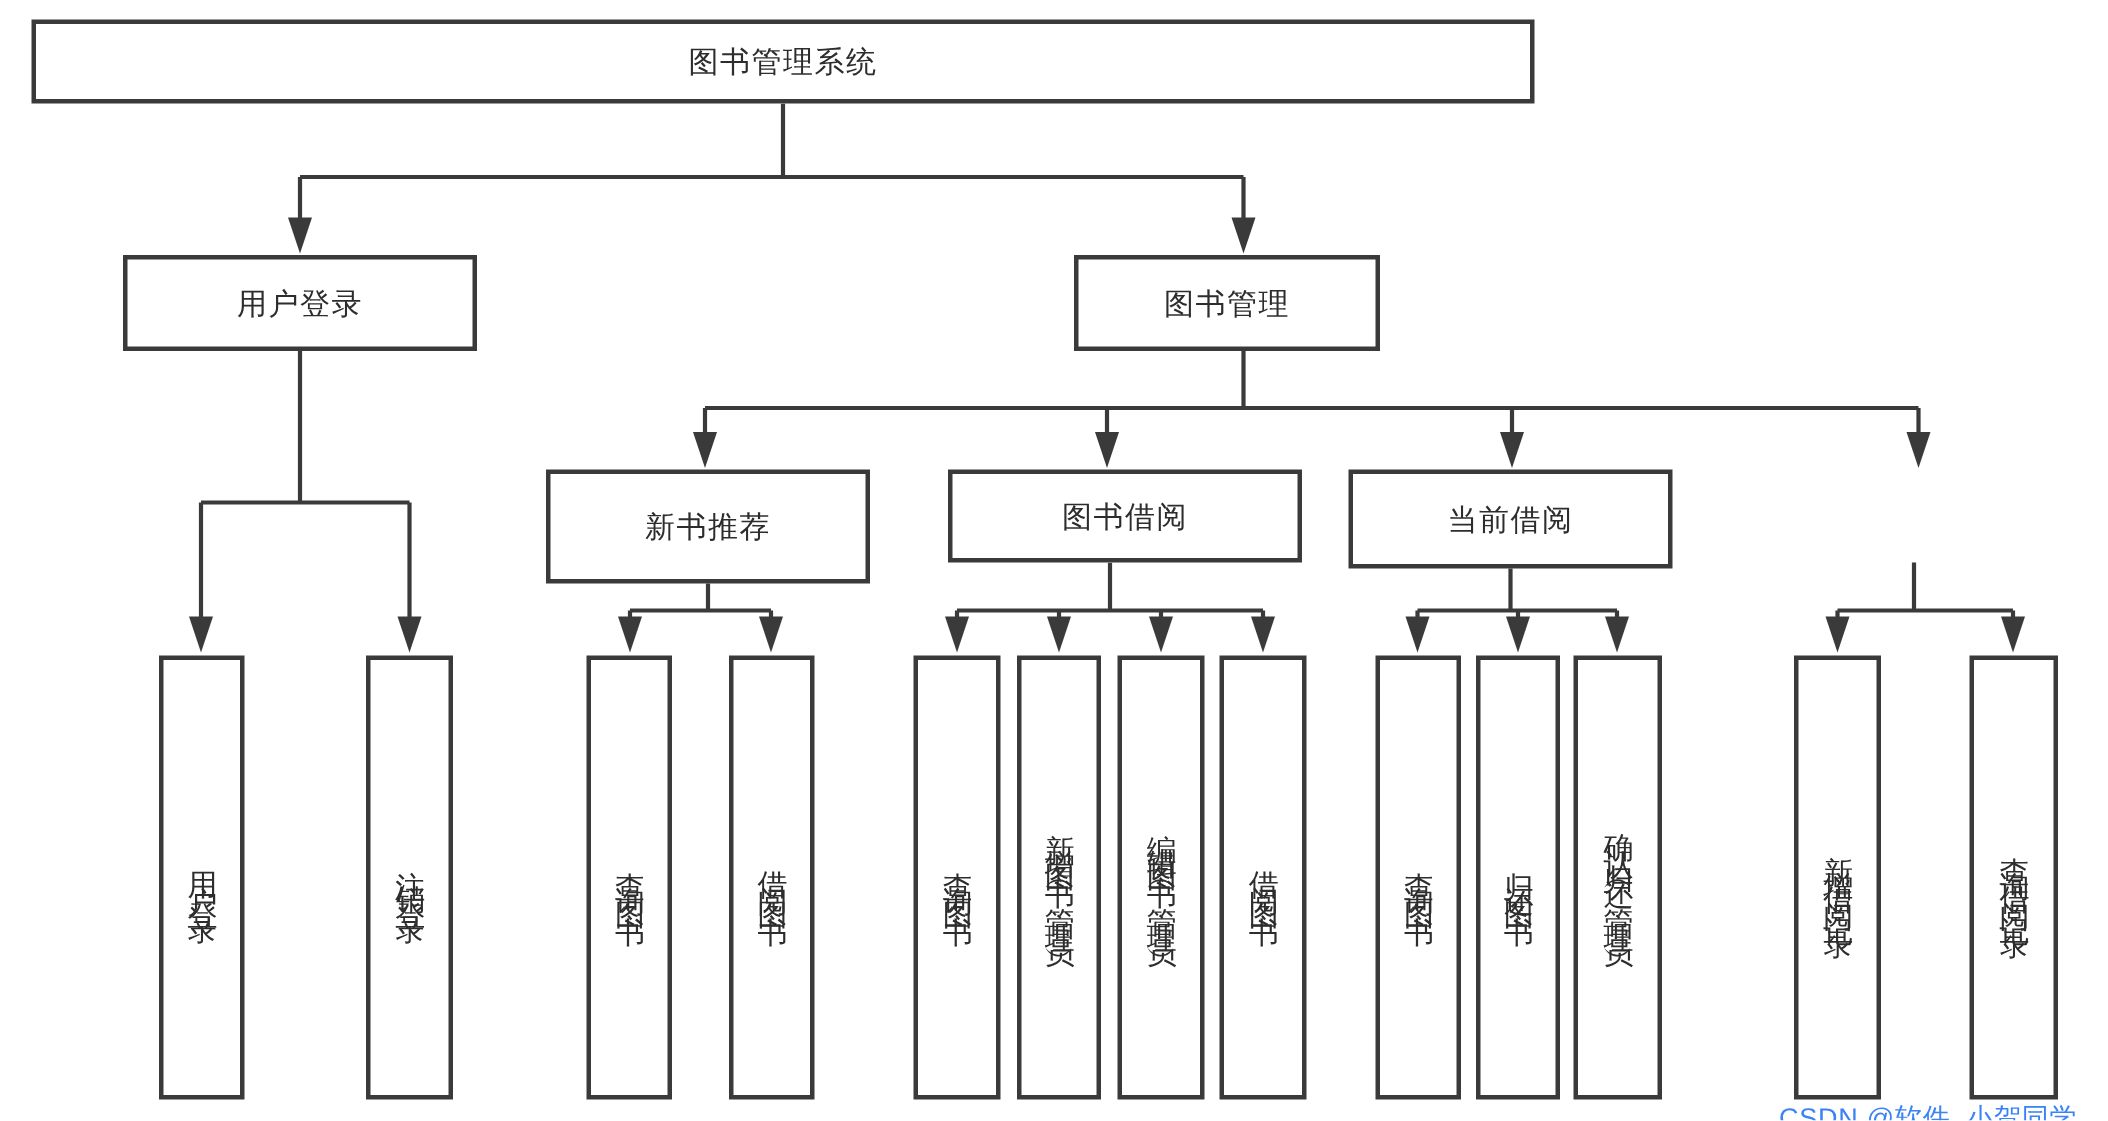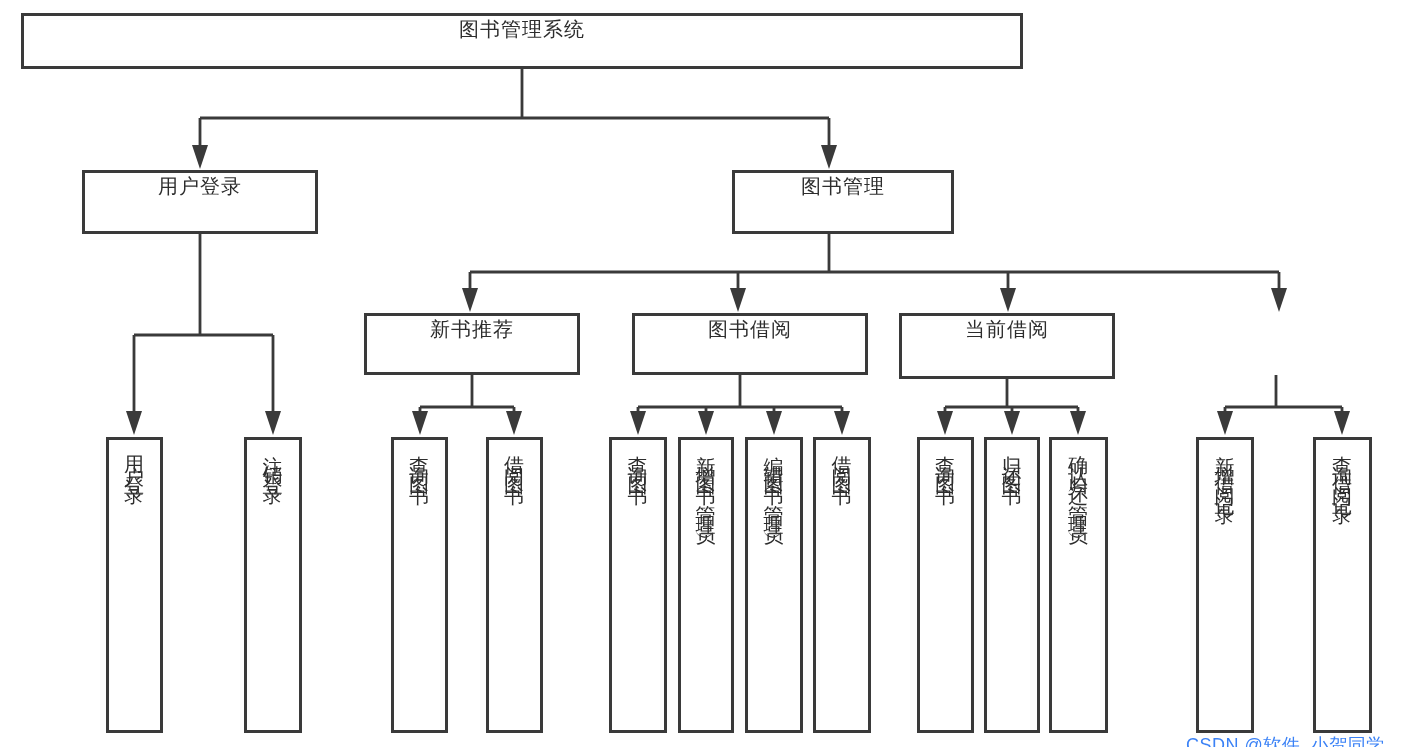--- a/index.html
+++ b/index.html
@@ -1,20 +1,20 @@
 <!DOCTYPE html>
 <html><head>
 <meta charset="utf-8">
 <style>
   html,body{margin:0;padding:0;background:#ffffff;}
   body{width:1405px;height:747px;font-family:"Liberation Sans","DejaVu Sans",sans-serif;}
   .canvas{position:relative;width:1405px;height:747px;background:#ffffff;overflow:hidden;}
   .connectors{position:absolute;left:0;top:0;width:1405px;height:747px;pointer-events:none;}
   .box{position:absolute;box-sizing:border-box;border:3px solid #3a3a3a;background:#ffffff;
-       display:flex;justify-content:center;color:#2d2d2d;}
+       display:flex;align-items:center;justify-content:center;color:#2d2d2d;}
   .h{font-size:20px;letter-spacing:1px;white-space:nowrap;}
   .v{height:296px;font-size:20px;}
   .v .vtxt{writing-mode:vertical-rl;text-orientation:mixed;letter-spacing:10px;line-height:1;
            white-space:nowrap;}
   .watermark{position:absolute;left:1186px;top:714px;font-size:18px;color:#3b82f6;
              letter-spacing:0.5px;white-space:nowrap;margin-top:19px;}
 </style>
 </head>
 <body>
 
@@ -53,25 +53,25 @@
     </g>
   </svg>
 
   <div class="box h" style="left:21px;top:13px;width:1002px;height:56px">
     <span>图书管理系统</span>
   </div>
 
   <div class="box h" style="left:82px;top:170px;width:236px;height:64px">
     <span>用户登录</span>
   </div>
-  <div class="box h" style="left:732px;top:170px;width:222px;height:64px">
+  <div class="box h" style="left:716px;top:170px;width:204px;height:64px">
     <span>图书管理</span>
   </div>
 
-  <div class="box h" style="left:364px;top:313px;width:216px;height:62px">
+  <div class="box h" style="left:364px;top:313px;width:216px;height:76px">
     <span>新书推荐</span>
   </div>
   <div class="box h" style="left:632px;top:313px;width:236px;height:62px">
     <span>图书借阅</span>
   </div>
   <div class="box h" style="left:899px;top:313px;width:216px;height:66px">
     <span>当前借阅</span>
   </div>
 
   <div class="box v" style="left:106px;top:437px;width:57px">

